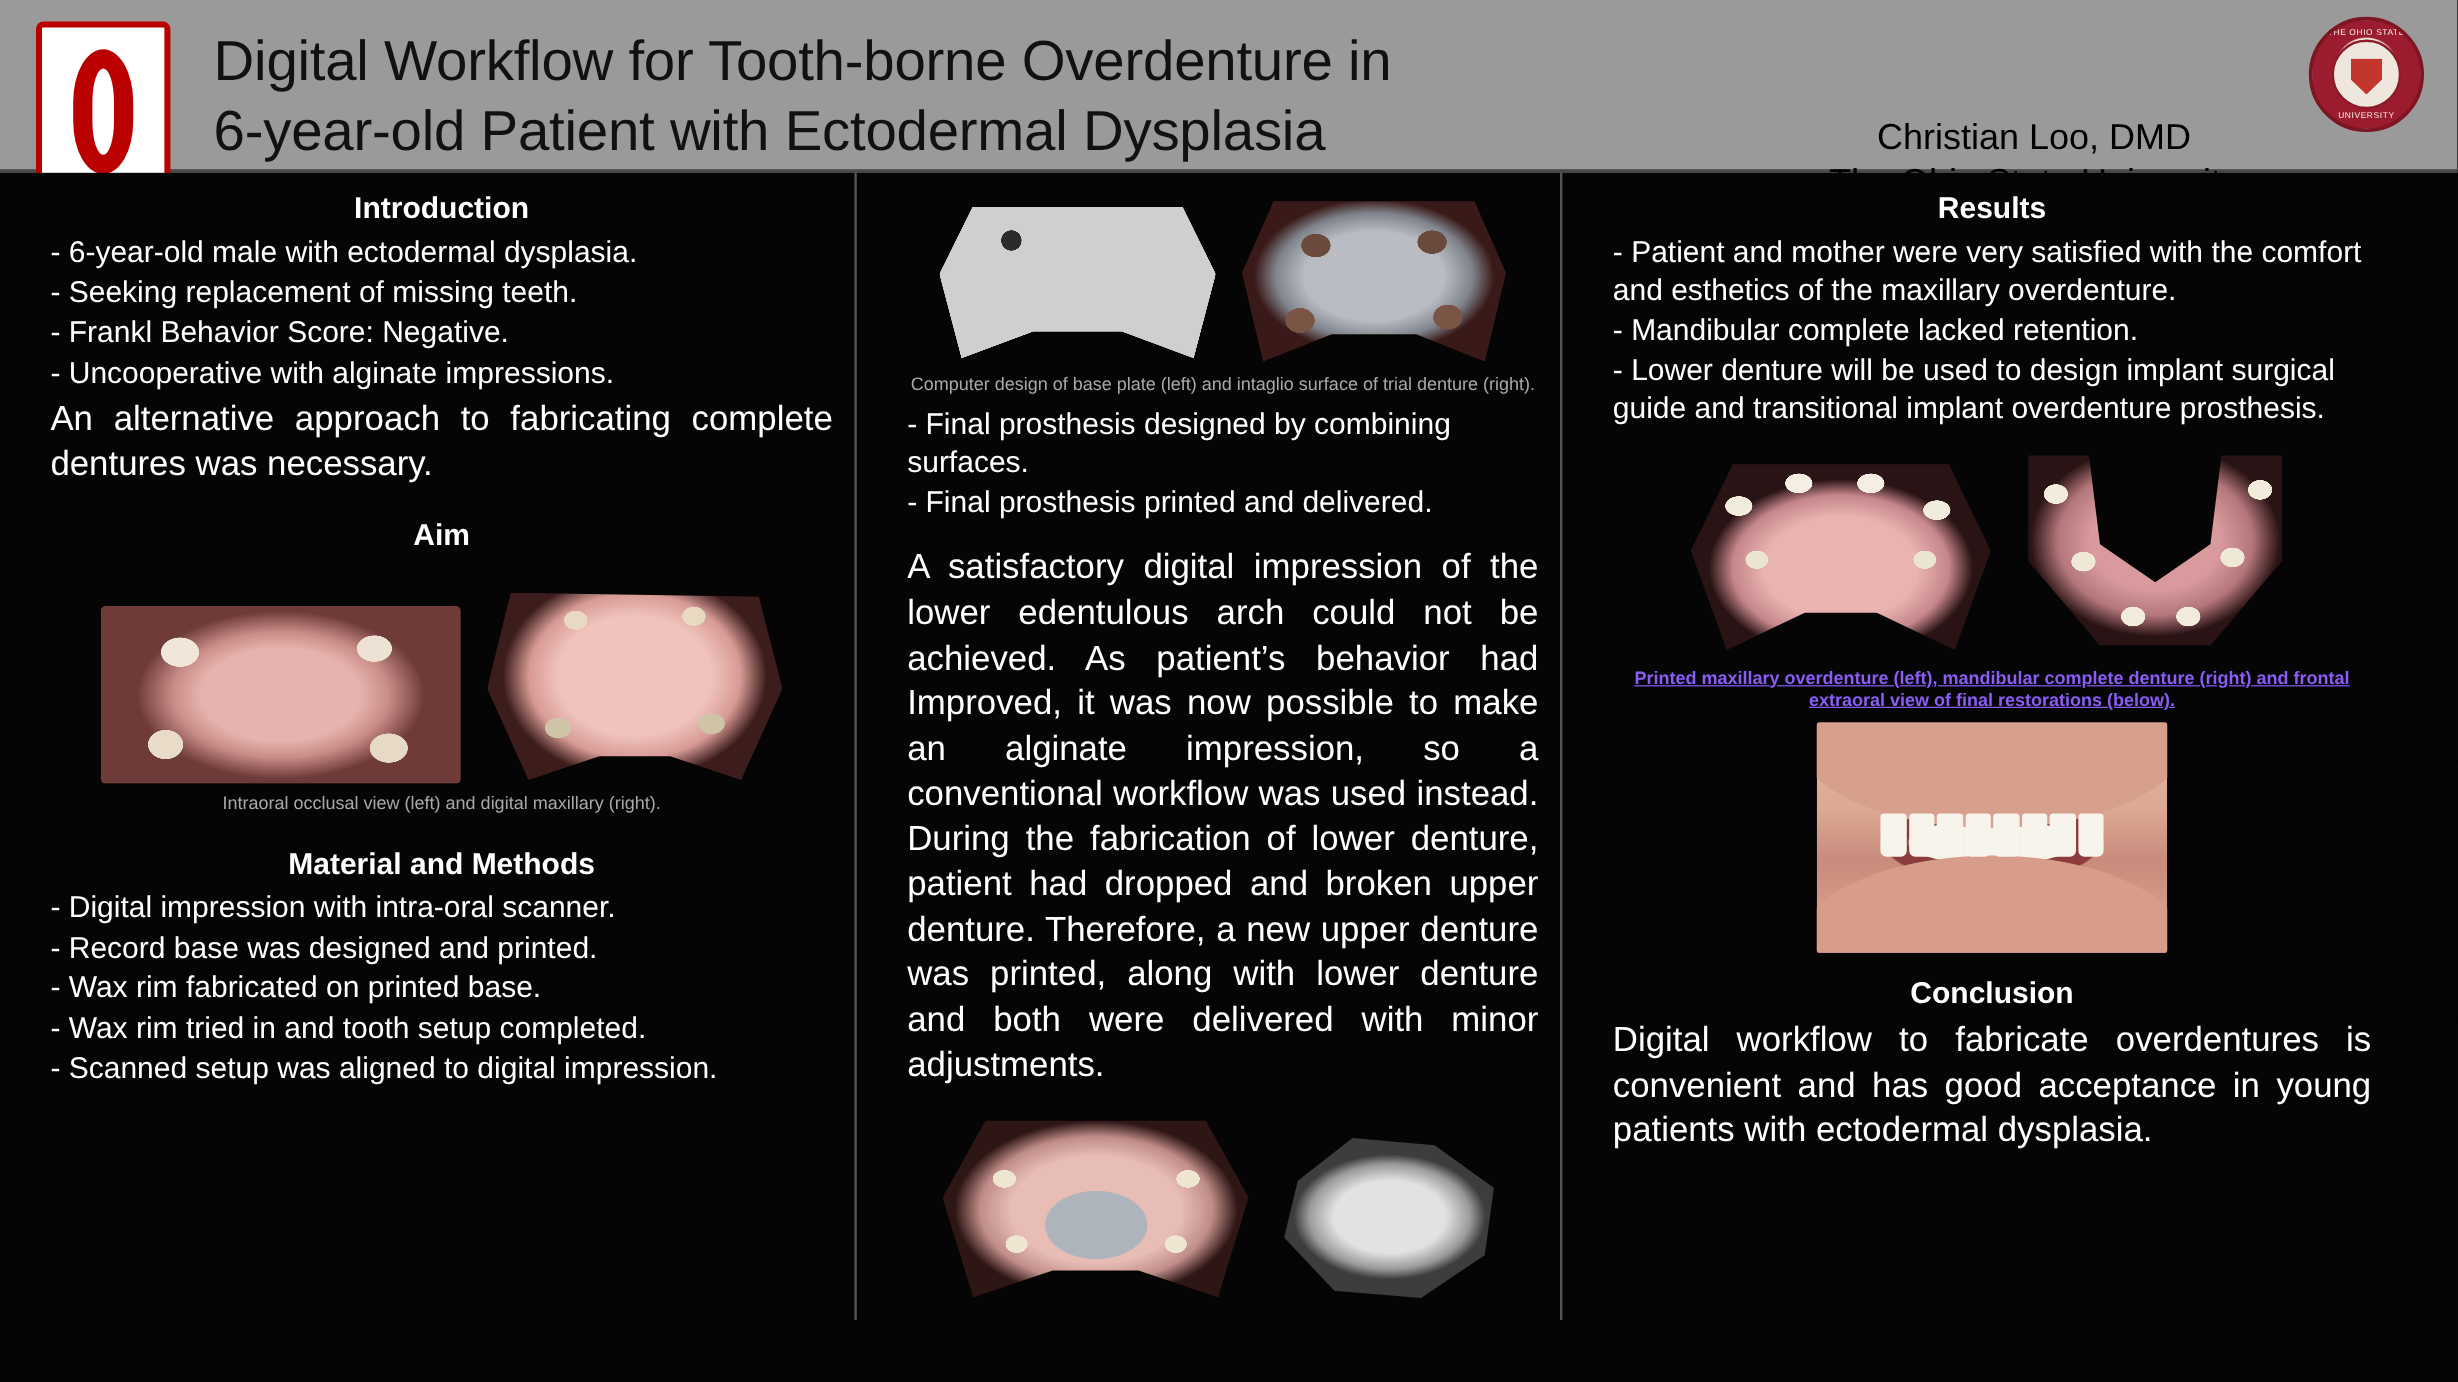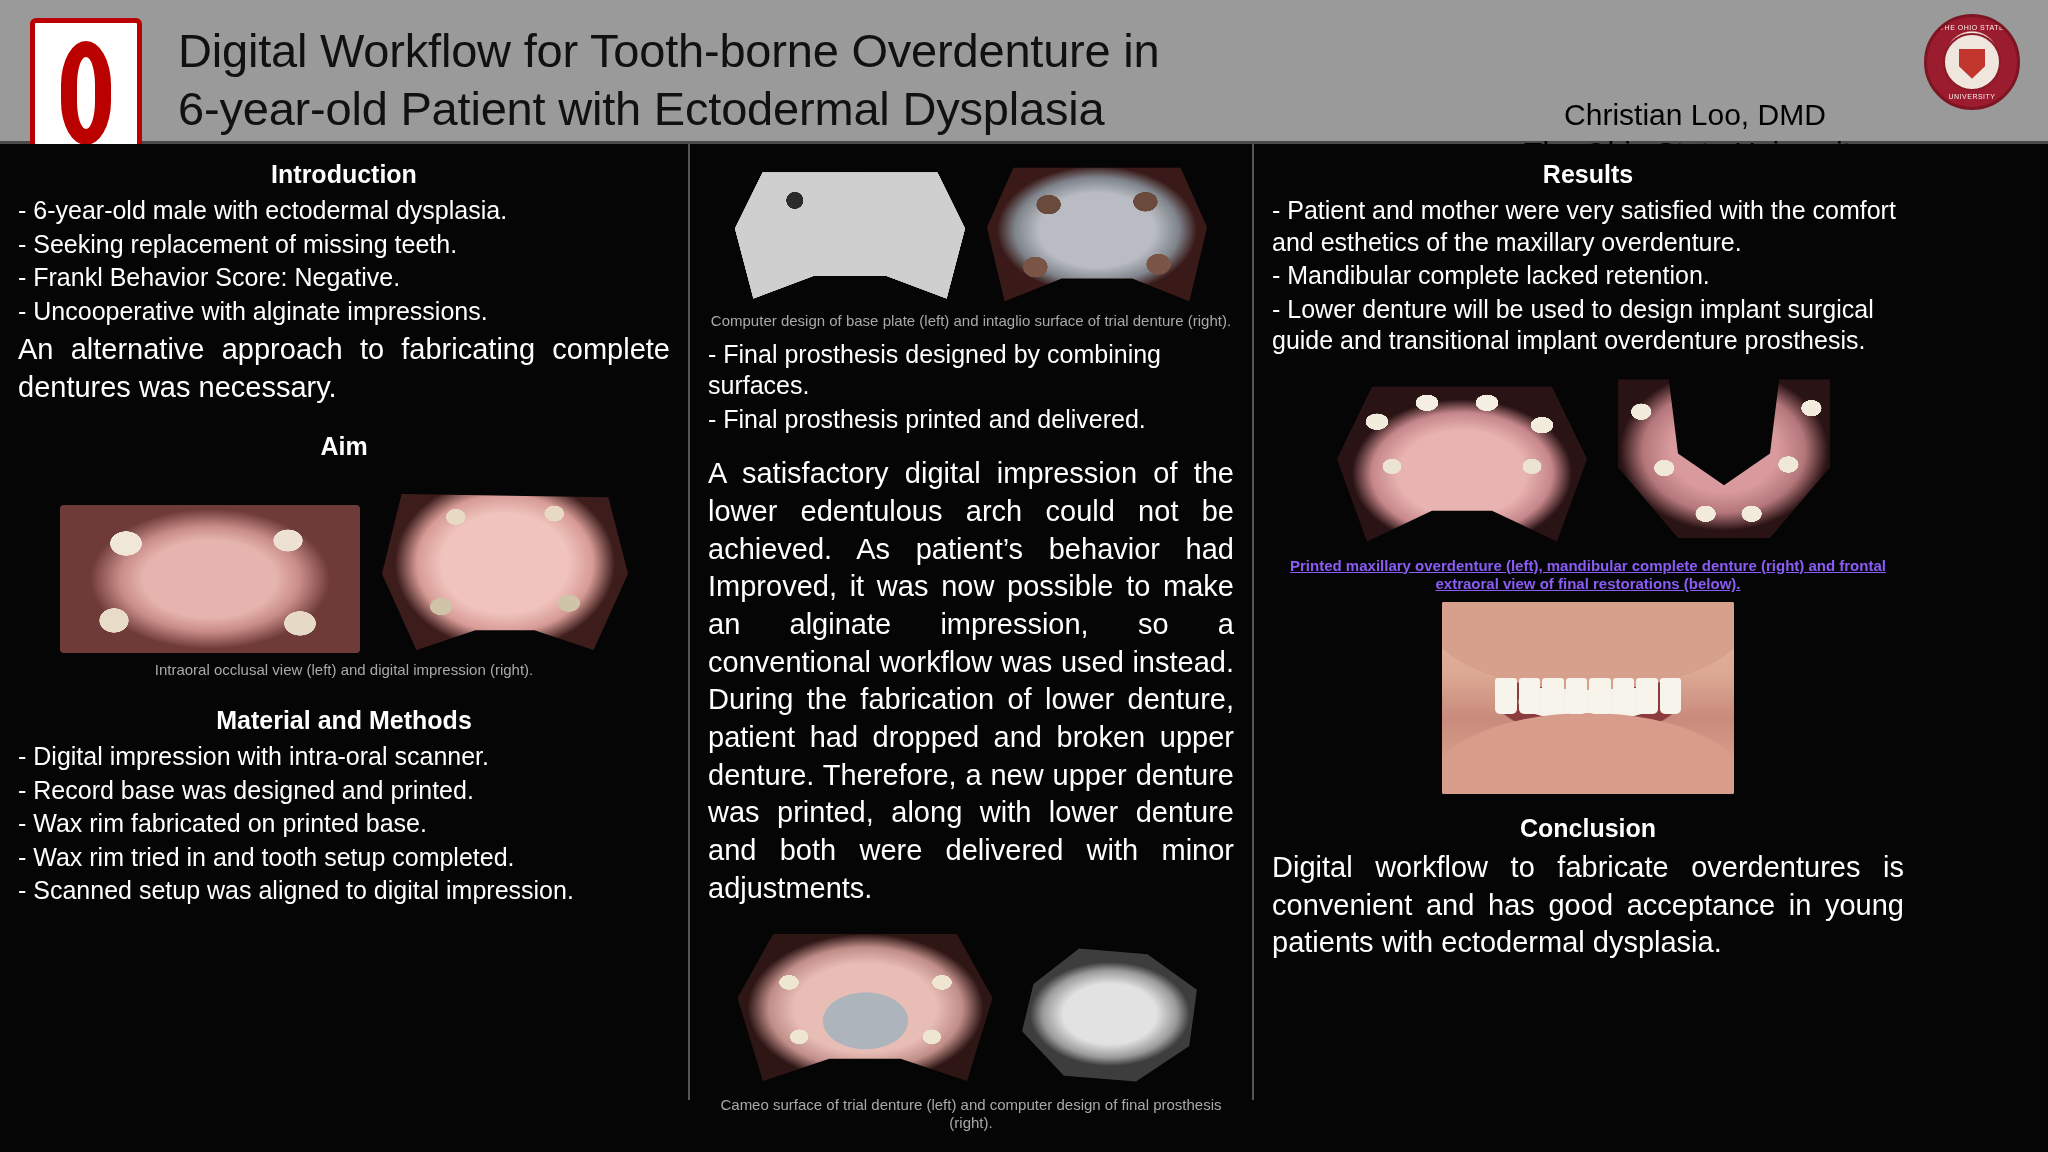--- a/index.html
+++ b/index.html
@@ -131,20 +131,21 @@
     position: relative;
     height: 956px;
     background: #050505;
     display: flex;
     box-sizing: border-box;
   }
   .col {
     position: relative;
     box-sizing: border-box;
     padding: 10px 18px 0 18px;
+    margin-left: 24px;
   }
   .col-left   { width: 690px; border-right: 2px solid #555; }
   .col-center { width: 564px; border-right: 2px solid #555; }
   .col-right  { width: 668px; }
 
   h2.section {
     text-align: center;
     font-size: 25px;
     font-weight: bold;
     margin: 6px 0 6px 0;
@@ -381,21 +382,21 @@
       <p class="para">An alternative approach to fabricating complete dentures was necessary.</p>
 
       <div class="spacer-20"></div>
       <h2 class="section">Aim</h2>
 
       <div class="spacer-20"></div>
       <div class="img-row">
         <div class="intraoral"></div>
         <div class="digital-imp"></div>
       </div>
-      <p class="caption">Intraoral occlusal view (left) and digital impression (right).</p>
+      <p class="caption">Intraoral occlusal view (left) and digital maxillary (right).</p>
 
       <div class="spacer-20"></div>
       <h2 class="section">Material and Methods</h2>
       <div class="bullets">
         <p>- Digital impression with intra-oral scanner.</p>
         <p>- Record base was designed and printed.</p>
         <p>- Wax rim fabricated on printed base.</p>
         <p>- Wax rim tried in and tooth setup completed.</p>
         <p>- Scanned setup was aligned to digital impression.</p>
       </div>
@@ -417,21 +418,20 @@
       </div>
 
       <div class="spacer-14"></div>
       <p class="para">A satisfactory digital impression of the lower edentulous arch could not be achieved. As patient’s behavior had Improved, it was now possible to make an alginate impression, so a conventional workflow was used instead. During the fabrication of lower denture, patient had dropped and broken upper denture. Therefore, a new upper denture was printed, along with lower denture and both were delivered with minor adjustments.</p>
 
       <div class="spacer-20"></div>
       <div class="img-row">
         <div class="cameo"></div>
         <div class="final-prosth"></div>
       </div>
-      <p class="caption">Cameo surface of trial denture (left) and computer design of final prosthesis (right).</p>
     </div>
 
     <div class="col col-right">
 
       <h2 class="section">Results</h2>
       <div class="bullets">
         <p>- Patient and mother were very satisfied with the comfort and esthetics of the maxillary overdenture.</p>
         <p>- Mandibular complete lacked retention.</p>
         <p>- Lower denture will be used to design implant surgical guide and transitional implant overdenture prosthesis.</p>
       </div>

